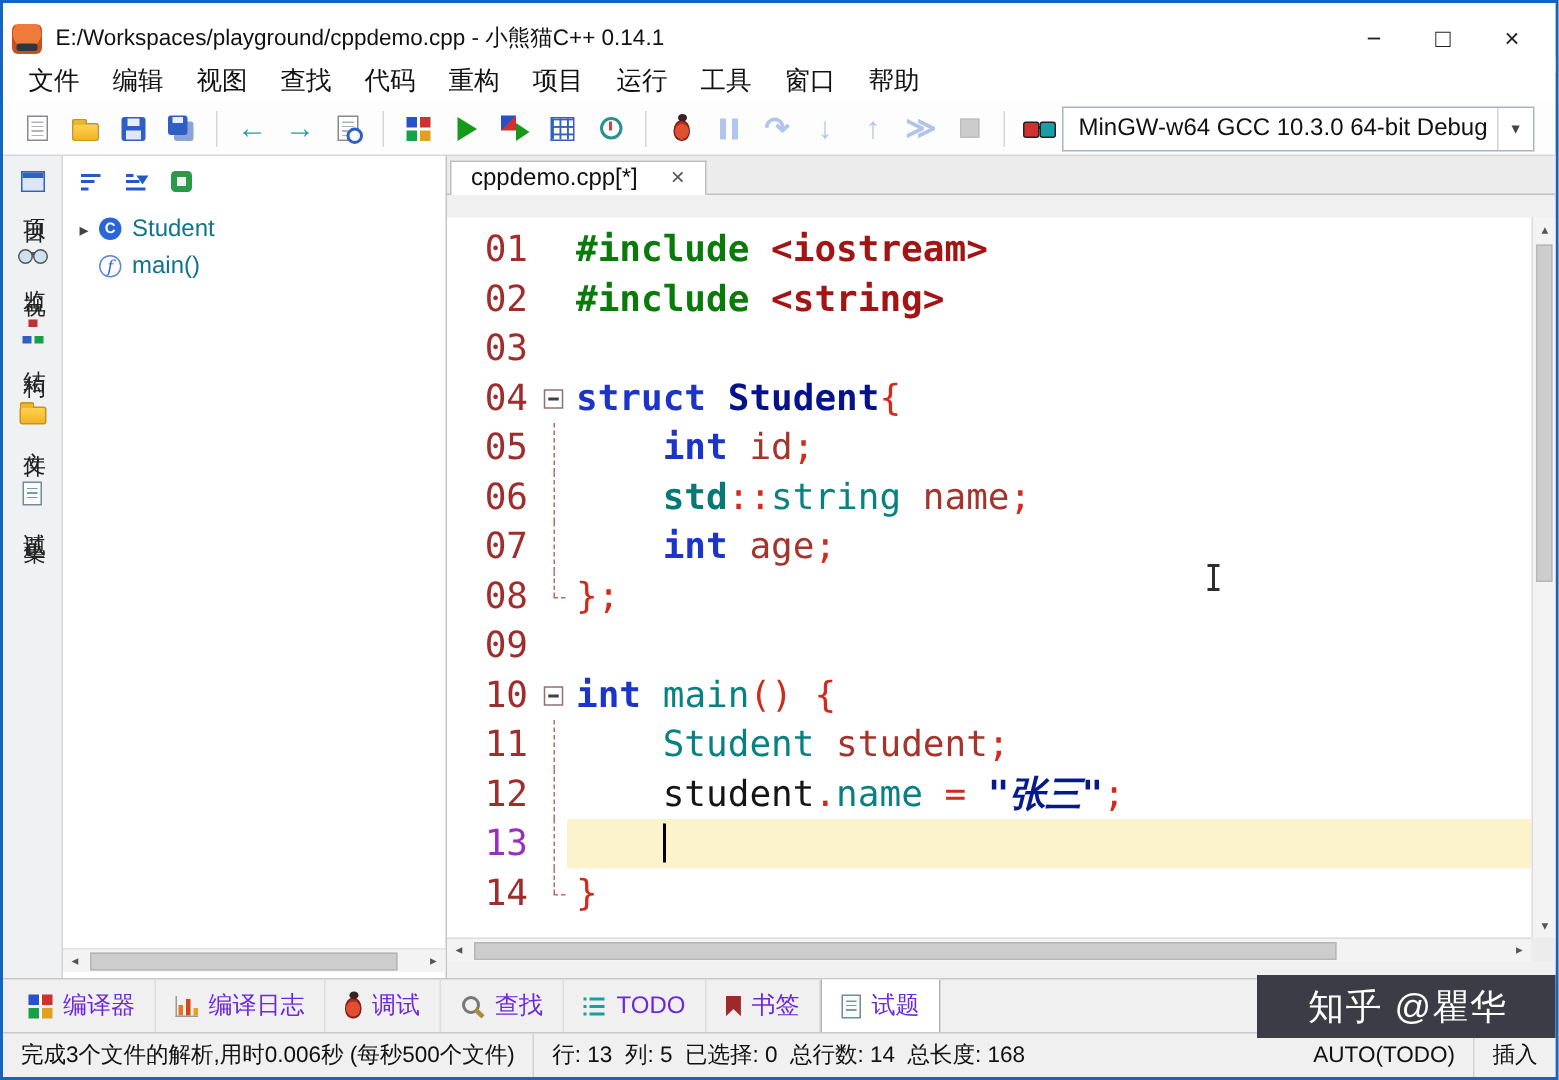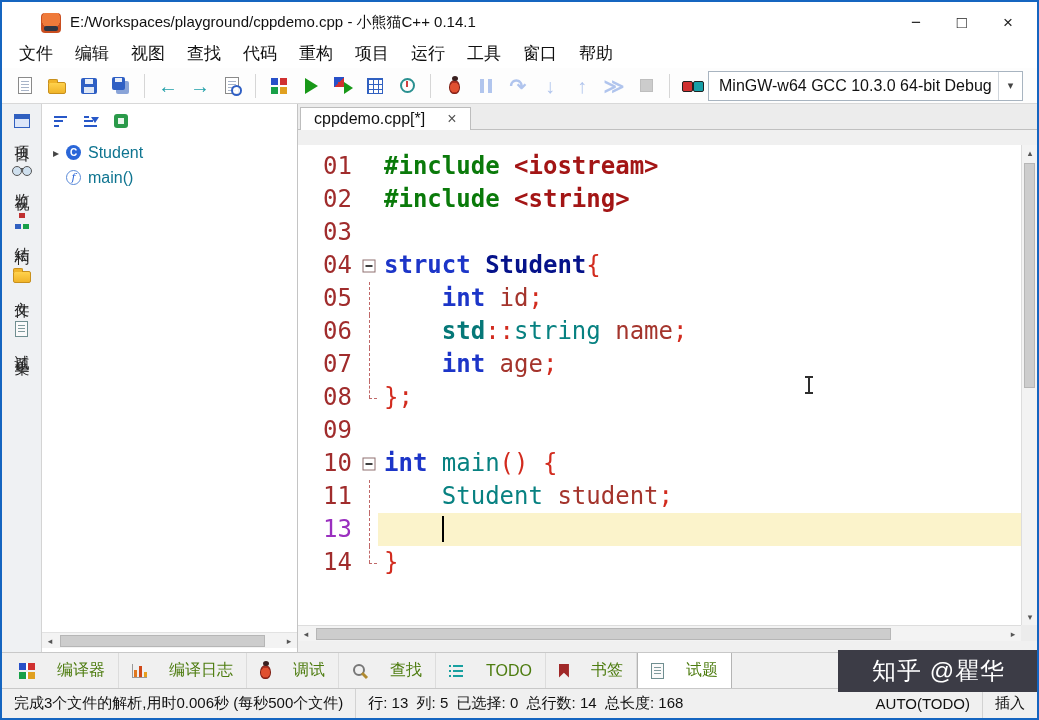--- a/index.html
+++ b/index.html
@@ -1,21 +1,21 @@
 <!DOCTYPE html>
 <html><head>
 <meta charset="utf-8">
 <style>
   * { margin:0; padding:0; box-sizing:border-box; }
   html,body { background:#888; }
   body { font-family:"Liberation Sans","DejaVu Sans",sans-serif; }
   .window { position:relative; width:1039px; height:720px; background:#fff; border:2px solid #1565c0; overflow:hidden; }
 
   
-  .titlebar { position:absolute; left:0; right:0; top:0; height:48px; background:#fff; display:flex; align-items:center; padding:0 6px; border-bottom:7px solid #000000;margin-left:33px; }
+  .titlebar { position:absolute; left:0; right:0; top:0; height:48px; background:#fff; display:flex; align-items:center; padding:0 6px; border-bottom:1px solid #000000; }
   .app-icon { width:20px; height:20px; border-radius:4px; background:radial-gradient(circle at 50% 32%,#ef7a3a 0 55%,#c94e20 56%); position:relative; flex:0 0 auto; }
   .app-icon::after { content:""; position:absolute; bottom:2px; left:3px; right:3px; height:5px; background:#2e3644; border-radius:2px; }
   .title-text { font-size:15px; color:#111; margin-left:9px; white-space:nowrap; }
   .win-controls { margin-left:auto; display:flex; }
   .win-btn { width:46px; height:32px; border:none; background:transparent; font-size:17px; color:#222; display:flex; align-items:center; justify-content:center; font-family:inherit; }
 
   
   .menubar { position:absolute; left:0; right:0; top:36px; height:30px; background:#fff; display:flex; align-items:center; padding-left:6px; }
   .menu-item { padding:3px 11px; font-size:17px; color:#111; cursor:default; }
 
@@ -132,21 +132,21 @@
   .vscroll .sb-btn { position:absolute; left:0; top:0; }
   .vscroll .sb-btn.sb-bottom { top:auto; bottom:0; }
   .sb-thumb-v { position:absolute; left:2px; right:2px; top:18px; height:225px; background:#cdcdcd; border:1px solid #b6b6b6; }
   .hscroll { position:absolute; left:0; right:16px; bottom:11px; height:16px; background:#f3f3f3; border-top:1px solid #ddd; display:flex; align-items:center; }
   .sb-thumb-h { height:12px; background:#cdcdcd; border:1px solid #b6b6b6; margin-left:2px; }
   .hscroll .sb-right,.panel-hscroll .sb-right { margin-left:auto; }
   .sb-corner { position:absolute; right:0; bottom:11px; width:16px; height:16px; background:#ececec; }
 
   
   .bottom-tabs { position:absolute; left:0; right:0; top:650px; height:36px; background:#f0f0f0; border-top:1px solid #c8c8c8; display:flex; align-items:stretch; padding-left:4px; }
-  .btab { display:flex; align-items:center; gap:22px; padding:0 13px; font-size:16px; color:#4d7c0f; border:none; background:transparent; border-right:1px solid #dcdcdc; font-family:inherit; }
+  .btab { display:flex; align-items:center; gap:7px; padding:0 13px; font-size:16px; color:#6d28d9; border:none; background:transparent; border-right:1px solid #dcdcdc; font-family:inherit; }
   .btab.active { background:#fff; border-left:1px solid #b4b4b4; border-right:1px solid #b4b4b4; }
   .statusbar { position:absolute; left:0; right:0; top:686px; height:30px; background:#f0f0f0; border-top:1px solid #c8c8c8; display:flex; align-items:center; font-size:15px; color:#111; }
   .seg { padding:0 12px; height:100%; display:flex; align-items:center; white-space:pre; }
   .seg + .seg { border-left:1px solid #d2d2d2; }
   .spacer { flex:1; }
 
   .watermark { position:absolute; left:836px; top:648px; width:201px; height:42px; background:#3c3c46; color:#fff; font-size:24px; display:flex; align-items:center; justify-content:center; letter-spacing:1px; z-index:8; }
 
   .ibeam { position:absolute; left:802px; top:374px; width:10px; height:20px; z-index:6; }
   .ibeam::before { content:""; position:absolute; left:4px; top:2px; bottom:2px; width:2px; background:#2e2e2e; }
@@ -367,20 +367,25 @@
           <div class="code-line">
             <span class="ln">10</span>
             <span class="fold fold-start"></span>
             <span class="code"><span class="tok-kw">int</span><span class="tok-pl"> </span><span class="tok-cls">main</span><span class="tok-punc">()</span><span class="tok-pl"> </span><span class="tok-punc">{</span></span>
           </div>
           <div class="code-line">
             <span class="ln">11</span>
             <span class="fold fold-mid"></span>
             <span class="code"><span class="tok-pl">    </span><span class="tok-cls">Student</span><span class="tok-pl"> </span><span class="tok-var">student</span><span class="tok-punc">;</span></span>
           </div>
+          <div class="code-line">
+            <span class="ln">12</span>
+            <span class="fold fold-mid"></span>
+            <span class="code"><span class="tok-pl">    </span><span class="tok-pl">student</span><span class="tok-punc">.</span><span class="tok-cls">name</span><span class="tok-pl"> </span><span class="tok-punc">=</span><span class="tok-pl"> </span><span class="tok-str">"张三"</span><span class="tok-punc">;</span></span>
+          </div>
           <div class="code-line current">
             <span class="ln ln-cur">13</span>
             <span class="fold fold-mid"></span>
             <span class="code"><span class="tok-pl">    </span><span class="caret"></span></span>
           </div>
           <div class="code-line">
             <span class="ln">14</span>
             <span class="fold fold-end"></span>
             <span class="code"><span class="tok-punc">}</span></span>
           </div>

